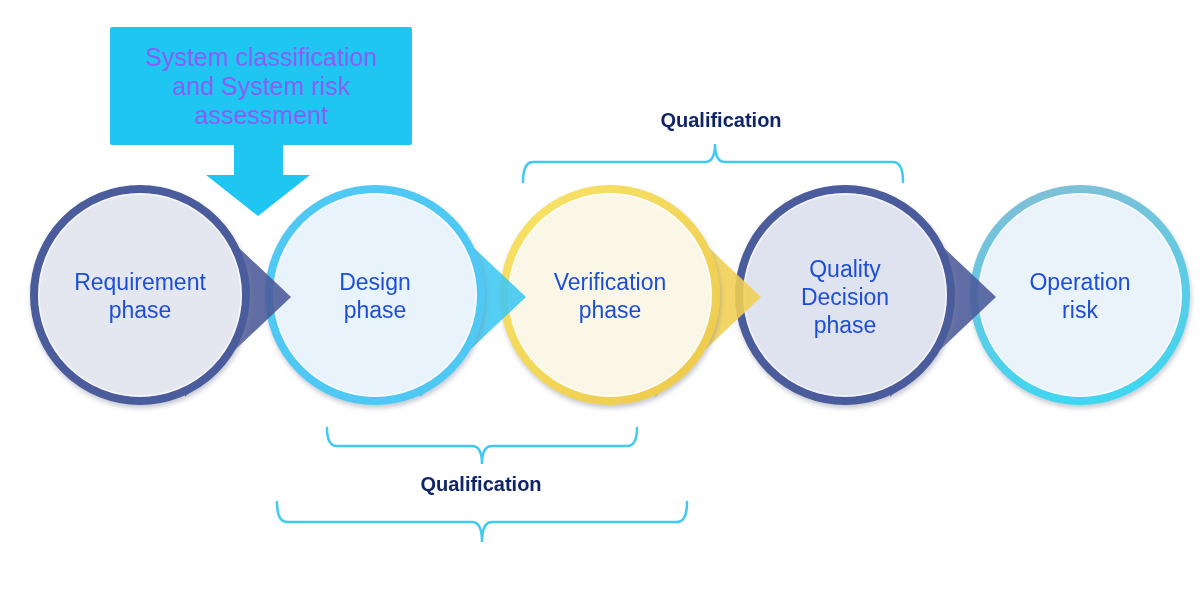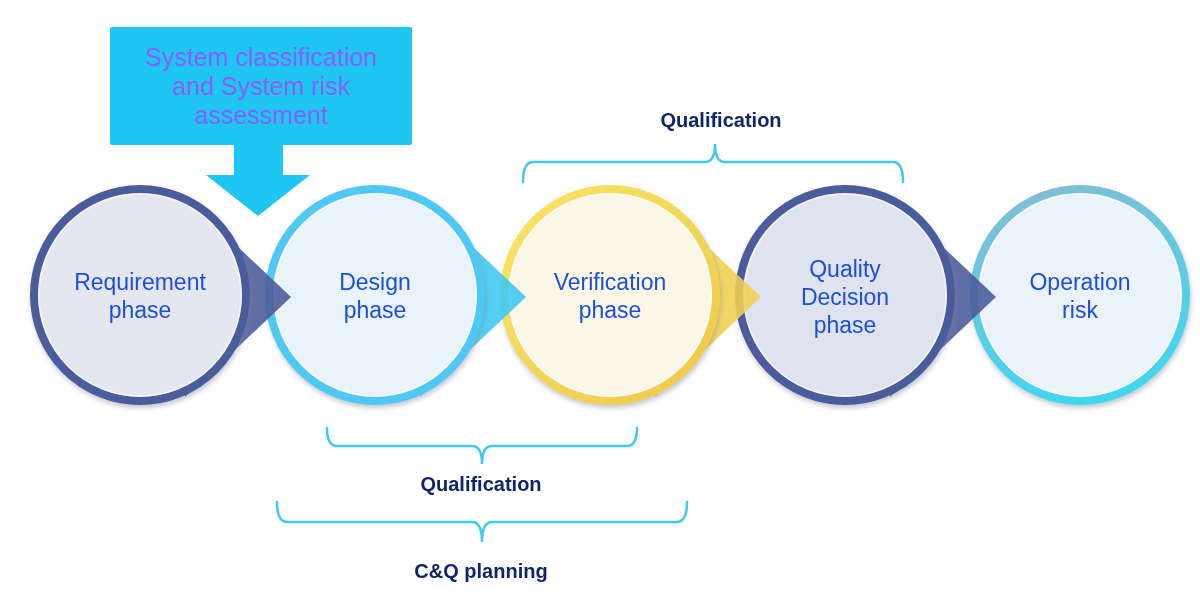--- a/index.html
+++ b/index.html
@@ -111,15 +111,14 @@
   <div class="overlay-label phase-label" style="left:610px; top:296px;">Verification
 phase</div>
   <div class="overlay-label phase-label" style="left:845px; top:297px; line-height:28px;">Quality
 Decision
 phase</div>
   <div class="overlay-label phase-label" style="left:1080px; top:296px;">Operation
 risk</div>
 
   <div class="overlay-label bracket-label" style="left:721px; top:120px;">Qualification</div>
   <div class="overlay-label bracket-label" style="left:481px; top:484px;">Qualification</div>
-  <div class="overlay-label bracket-label" style="left:481px; top:571px;">C&amp;Q planning</div>
 
 </div>
 
 </body></html>

